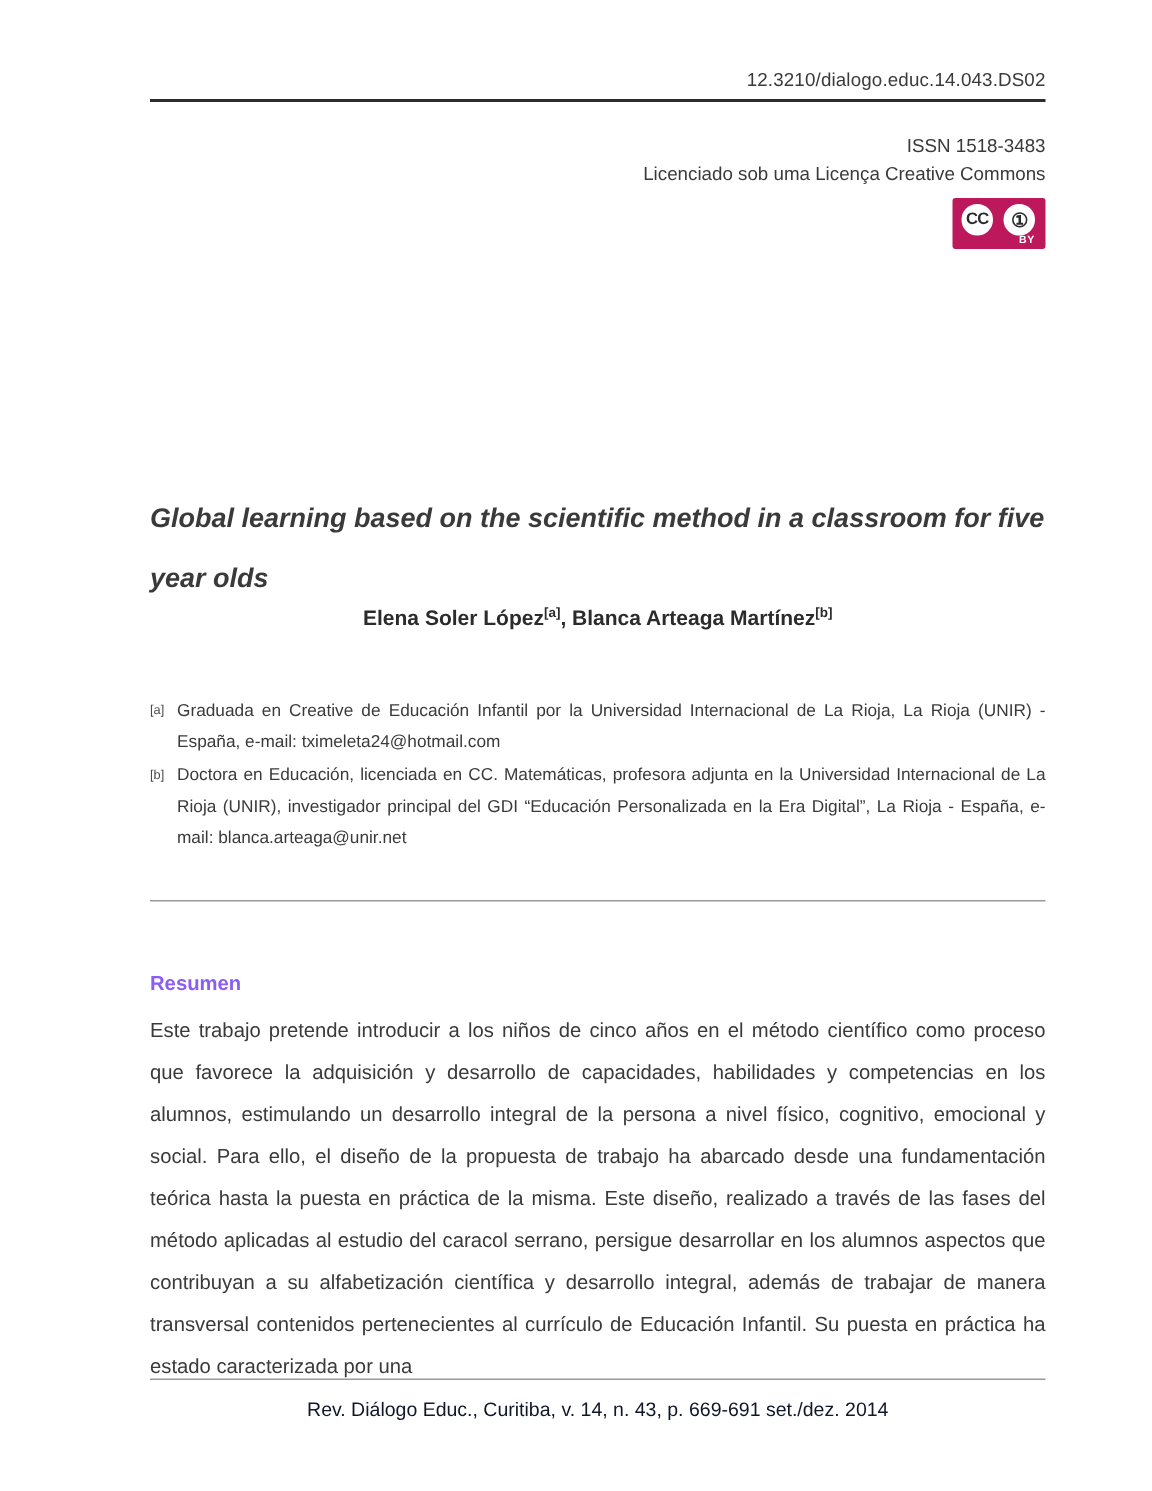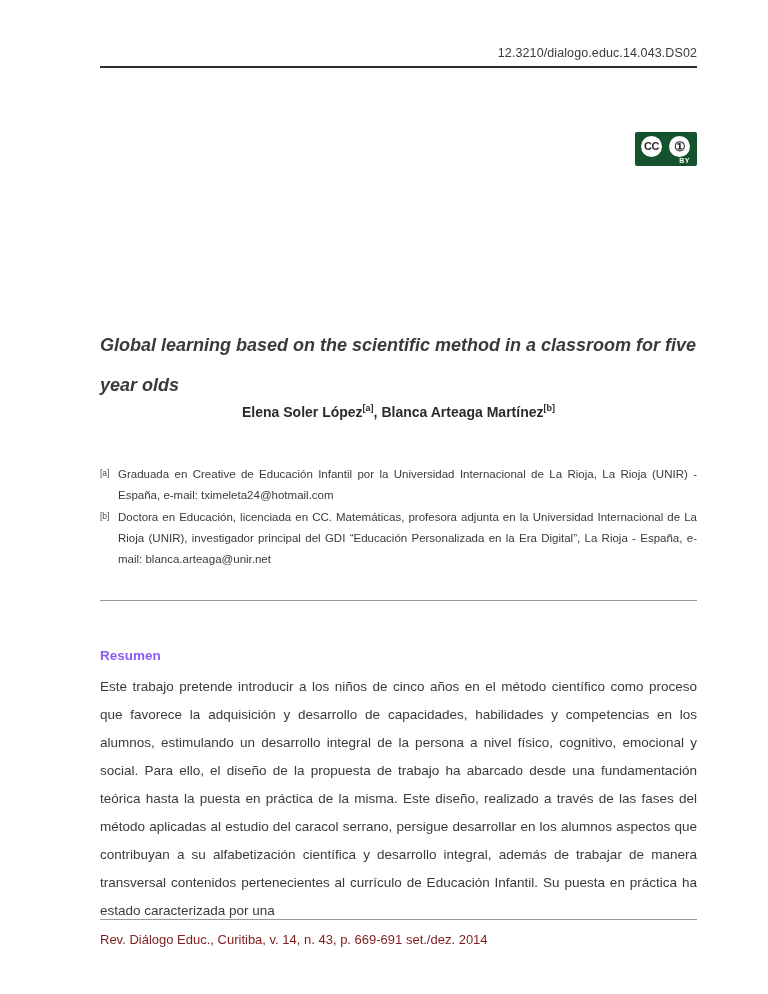--- a/index.html
+++ b/index.html
@@ -49,21 +49,21 @@
   }
   .cc-wrap {
     top: 132px;
     text-align: right;
     line-height: 0;
   }
   .cc-badge {
     display: inline-block;
     width: 62px;
     height: 34px;
-    background: #14532d;
+    background: #be185d;
     border-radius: 2px;
     position: relative;
     vertical-align: top;
   }
   .cc-badge .circ {
     position: absolute;
     top: 4px;
     width: 21px;
     height: 21px;
     border-radius: 50%;
@@ -148,34 +148,38 @@
     top: 673px;
     font-size: 13.5px;
     line-height: 28px;
     text-align: justify;
     color: #3a3a3a;
   }
 
   
   .footer {
     top: 932px;
-    text-align: left;
+    text-align: center;
     font-size: 13px;
-    color: #7f1d1d;
+    color: #0f172a;
   }
 </style>
 </head>
 <body>
 
 <div class="page">
 
   <div class="col doi-line">12.3210/dialogo.educ.14.043.DS02</div>
 
   <div class="col rule-thick"></div>
 
+  <div class="col issn-block">
+    <div>ISSN 1518-3483</div>
+    <div>Licenciado sob uma Licença Creative Commons</div>
+  </div>
 
   <div class="col cc-wrap">
     <span class="cc-badge">
       <span class="circ cc-left">CC</span>
       <span class="circ cc-right">①</span>
       <span class="by">BY</span>
     </span>
   </div>
 
 

